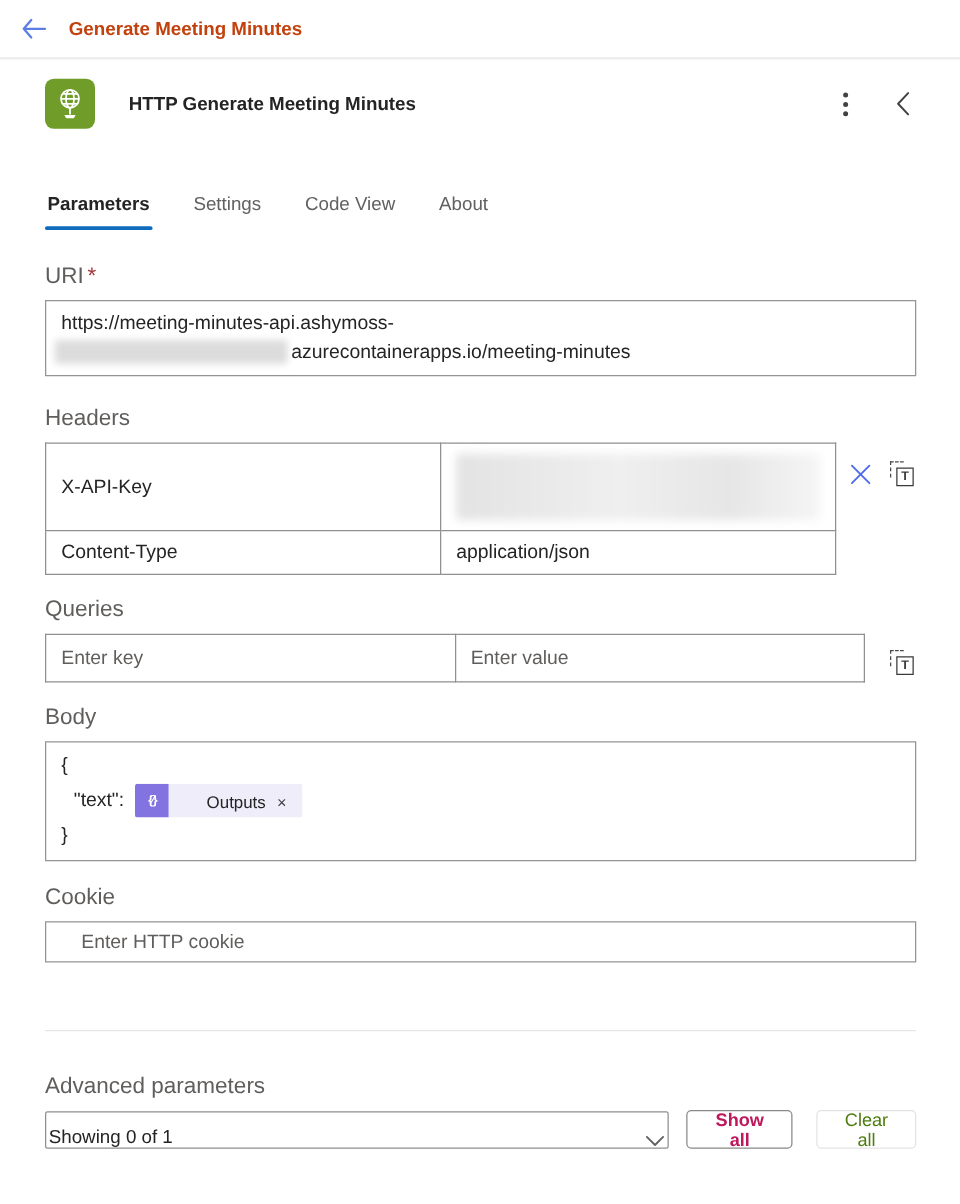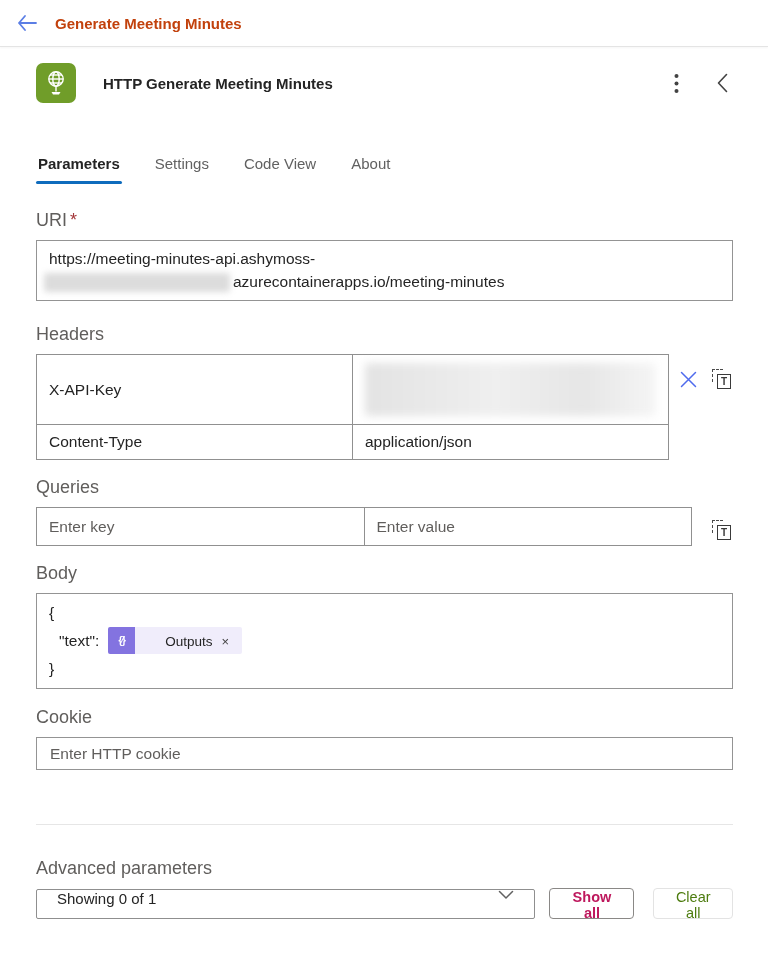--- a/index.html
+++ b/index.html
@@ -94,33 +94,33 @@
     width:27px; background:#8373e0; color:#fff; display:flex; align-items:center; justify-content:center;
     font-size:10px; font-weight:700; letter-spacing:-1px;
   }
   .token-body {
     background:#f0edfb; display:flex; align-items:flex-end; padding:0 13px 0 30px;
     font-size:13.5px; color:#242424;
   }
   .token-x { margin-left:9px; font-size:13px; color:#424242; cursor:pointer; }
 
   .cookie-input {
-    width:100%; height:33px; border:1px solid #949494; padding:0 13px;
+    width:100%; height:33px; border:1px solid #949494; padding:0 28px;
     font-family:inherit; font-size:15.5px; color:#242424; outline:none;
   }
   .cookie-input::placeholder { color:#605e5c; opacity:1; }
   .sec-cookie { margin-top:18px; }
 
   .divider { border:none; border-top:1px solid #e6e6e6; margin-top:54px; }
 
   .advanced { margin-top:33px; }
   .advanced-row { display:flex; align-items:center; }
   .advanced-select {
     width:514px; height:30px; border:1px solid #8f8f8f; border-radius:2px;
-    display:flex; align-items:flex-start; padding:0 20px; font-size:15px; cursor:pointer; background:#fff;
+    display:flex; align-items:flex-end; padding:0 2px; font-size:15px; cursor:pointer; background:#fff;
   }
   .advanced-select .chev { margin-left:auto; }
   .btn {
     height:31px; border-radius:4px; background:#fff; font-family:inherit;
     font-size:14.5px; cursor:pointer; padding:0 13px;
   }
   .btn-showall { margin-left:14px; border:1px solid #8a8886; color:#be185d; font-weight:700; }
   .btn-clearall { margin-left:19px; border:1px solid #e3e3e3; color:#4d7c0f; cursor:default; }
 
   

